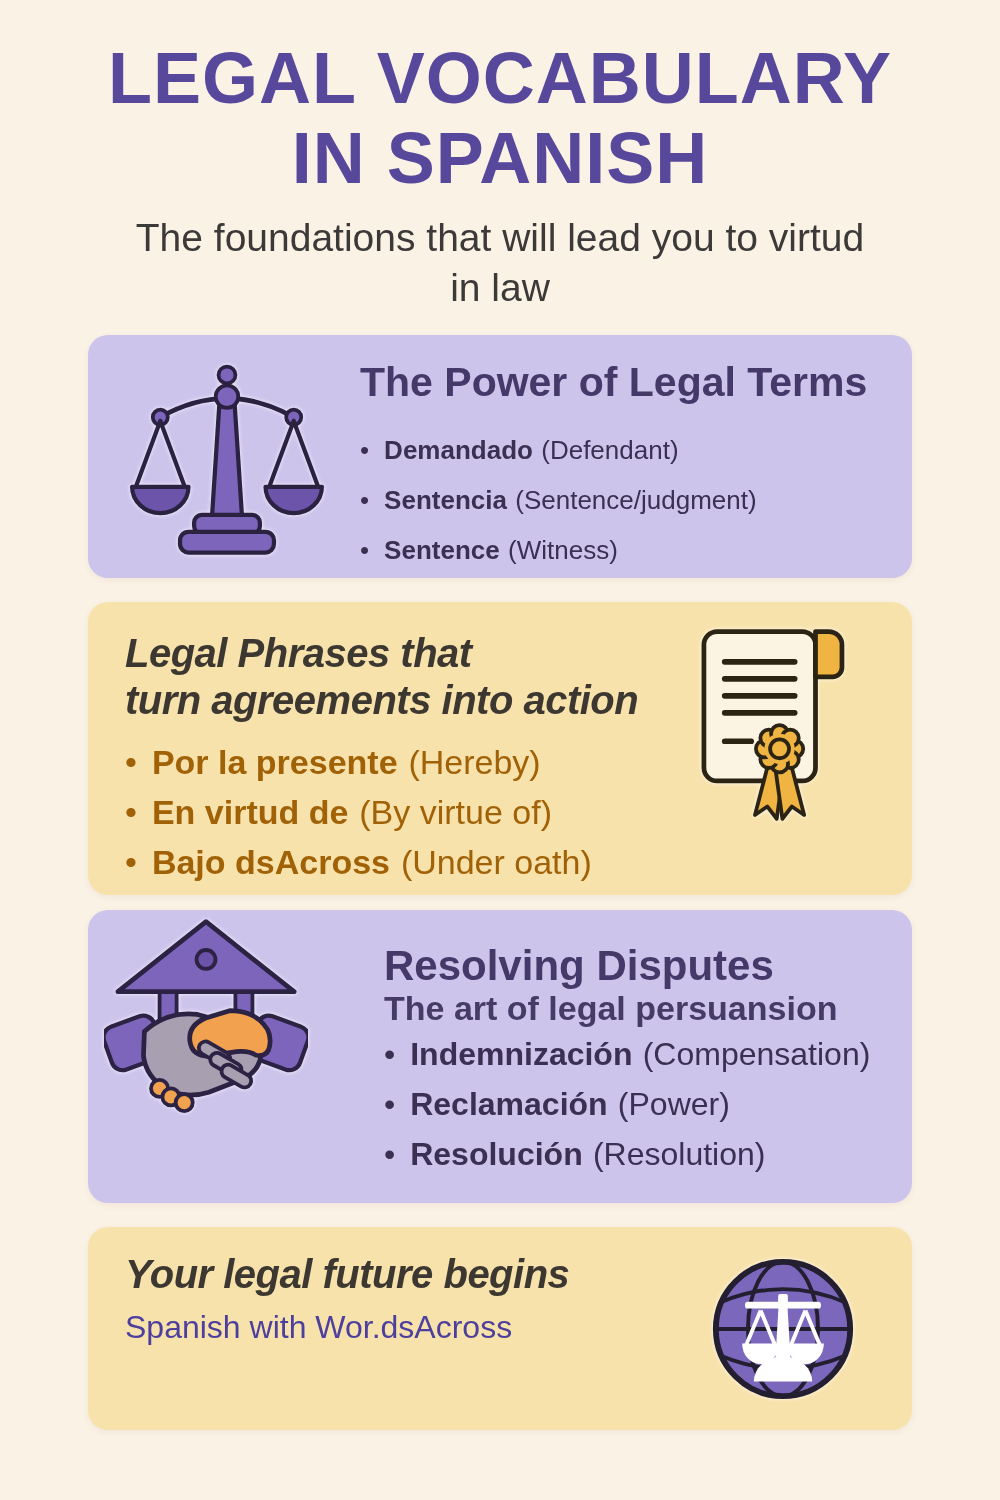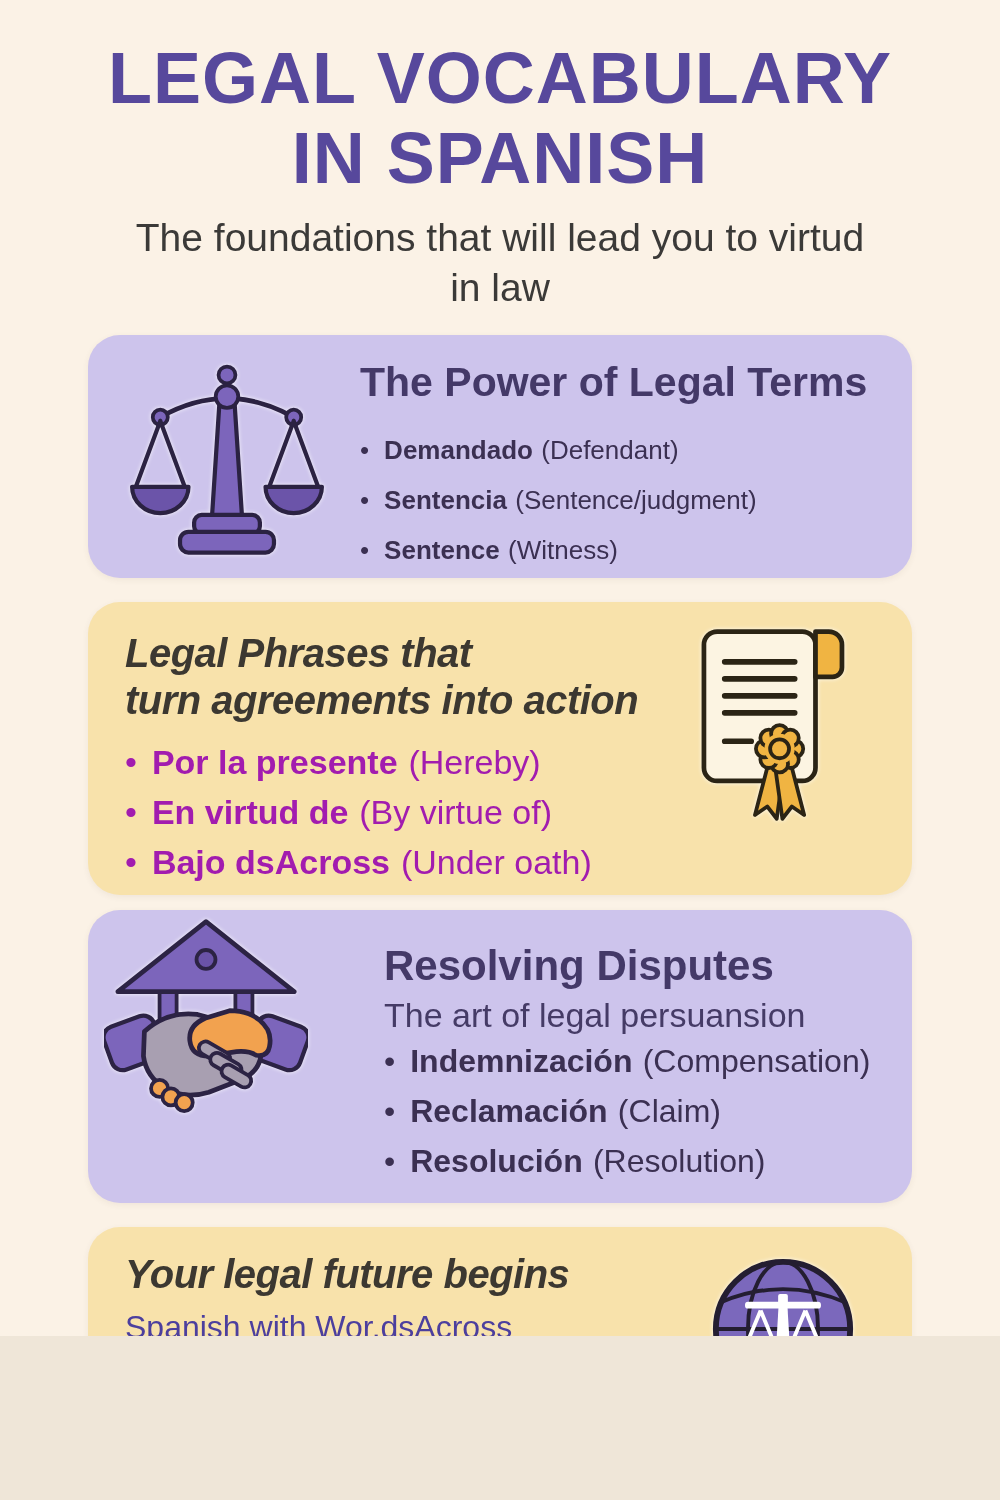--- a/index.html
+++ b/index.html
@@ -1,20 +1,20 @@
 <!DOCTYPE html>
 <html><head>
 <meta charset="utf-8">
 <style>
   * { box-sizing: border-box; margin: 0; padding: 0; }
   html,body { background:#efe6d8; }
   .poster {
     position: relative;
     width: 1000px;
-    height: 1336px;
+    height: 1500px;
     margin: 0 auto;
     background: #fbf2e6;
     font-family: "Liberation Sans", sans-serif;
     overflow: hidden;
   }
   
   .title {
     padding-top: 38px;
     text-align: center;
     color: #57489c;
@@ -29,21 +29,21 @@
     text-align: center;
     color: #3b3a38;
     font-size: 39px;
     line-height: 50px;
   }
   
   .card {
     position: absolute;
     left: 88px;
     width: 824px;
-    border-radius: 32px;
+    border-radius: 20px;
     box-shadow: 0 2px 6px rgba(90,70,50,0.07);
   }
   .card.lavender { background: #cdc4ec; }
   .card.cream    { background: #f8e2ab; }
   .card1 { top: 335px;  height: 243px; }
   .card2 { top: 602px;  height: 293px; }
   .card3 { top: 910px;  height: 293px; }
   .card4 { top: 1227px; height: 203px; }
 
   .card .icon { position: absolute; }
@@ -66,37 +66,36 @@
     color: #443968;
   }
   .card2 .card-heading, .card4 .card-heading {
     color: #3c3831;
     font-size: 40px;
     letter-spacing: -0.5px;
     font-style: italic;
   }
   .card3 .card-heading { font-size: 42px; }
   .card-subheading {
-    margin-top: 7px;
-    font-weight: 400;
+    font-weight: 700;
     font-size: 34px;
     color: #453b66;
   }
   .bullets { list-style: none; }
   .c1-content .bullets { margin-top: 24px; }
   .c2-content .bullets { margin-top: 17px; }
   .c3-content .bullets { margin-top: 6px; }
   .bullets li {
     font-size: 26px;
     line-height: 40px;
     margin-bottom: 10px;
     color: #3b3052;
     white-space: nowrap;
   }
-  .card2 .bullets li { font-size: 34px; line-height: 42px; margin-bottom: 8px; color: #a21caf; }
+  .card2 .bullets li { font-size: 34px; line-height: 42px; margin-bottom: 8px; color: #a16207; }
   .card3 .bullets li { font-size: 32px; }
   .bullets li::before {
     content: "\2022";
     margin-right: 15px;
   }
   .term { font-weight: 700; margin-right: 0.32em; }
 
   .brand {
     margin-top: 11px;
     font-size: 32px;
@@ -199,21 +198,21 @@
           <circle cx="68" cy="193" r="9" fill="#f2a24f" stroke-width="4"></circle>
           <circle cx="82" cy="199" r="9" fill="#f2a24f" stroke-width="4"></circle>
         </g>
       </svg>
     </div>
     <div class="c3-content">
       <h2 class="card-heading">Resolving Disputes</h2>
       <div class="card-subheading">The art of legal persuansion</div>
       <ul class="bullets">
         <li><span class="term">Indemnización</span><span class="tr">(Compensation)</span></li>
-        <li><span class="term">Reclamación</span><span class="tr">(Claim)</span></li>
+        <li><span class="term">Reclamación</span><span class="tr">(Power)</span></li>
         <li><span class="term">Resolución</span><span class="tr">(Resolution)</span></li>
       </ul>
     </div>
   </section>
 
   <section class="card cream card4">
     <div class="c4-content">
       <h2 class="card-heading">
         <div>Your legal future begins</div>
       </h2>

